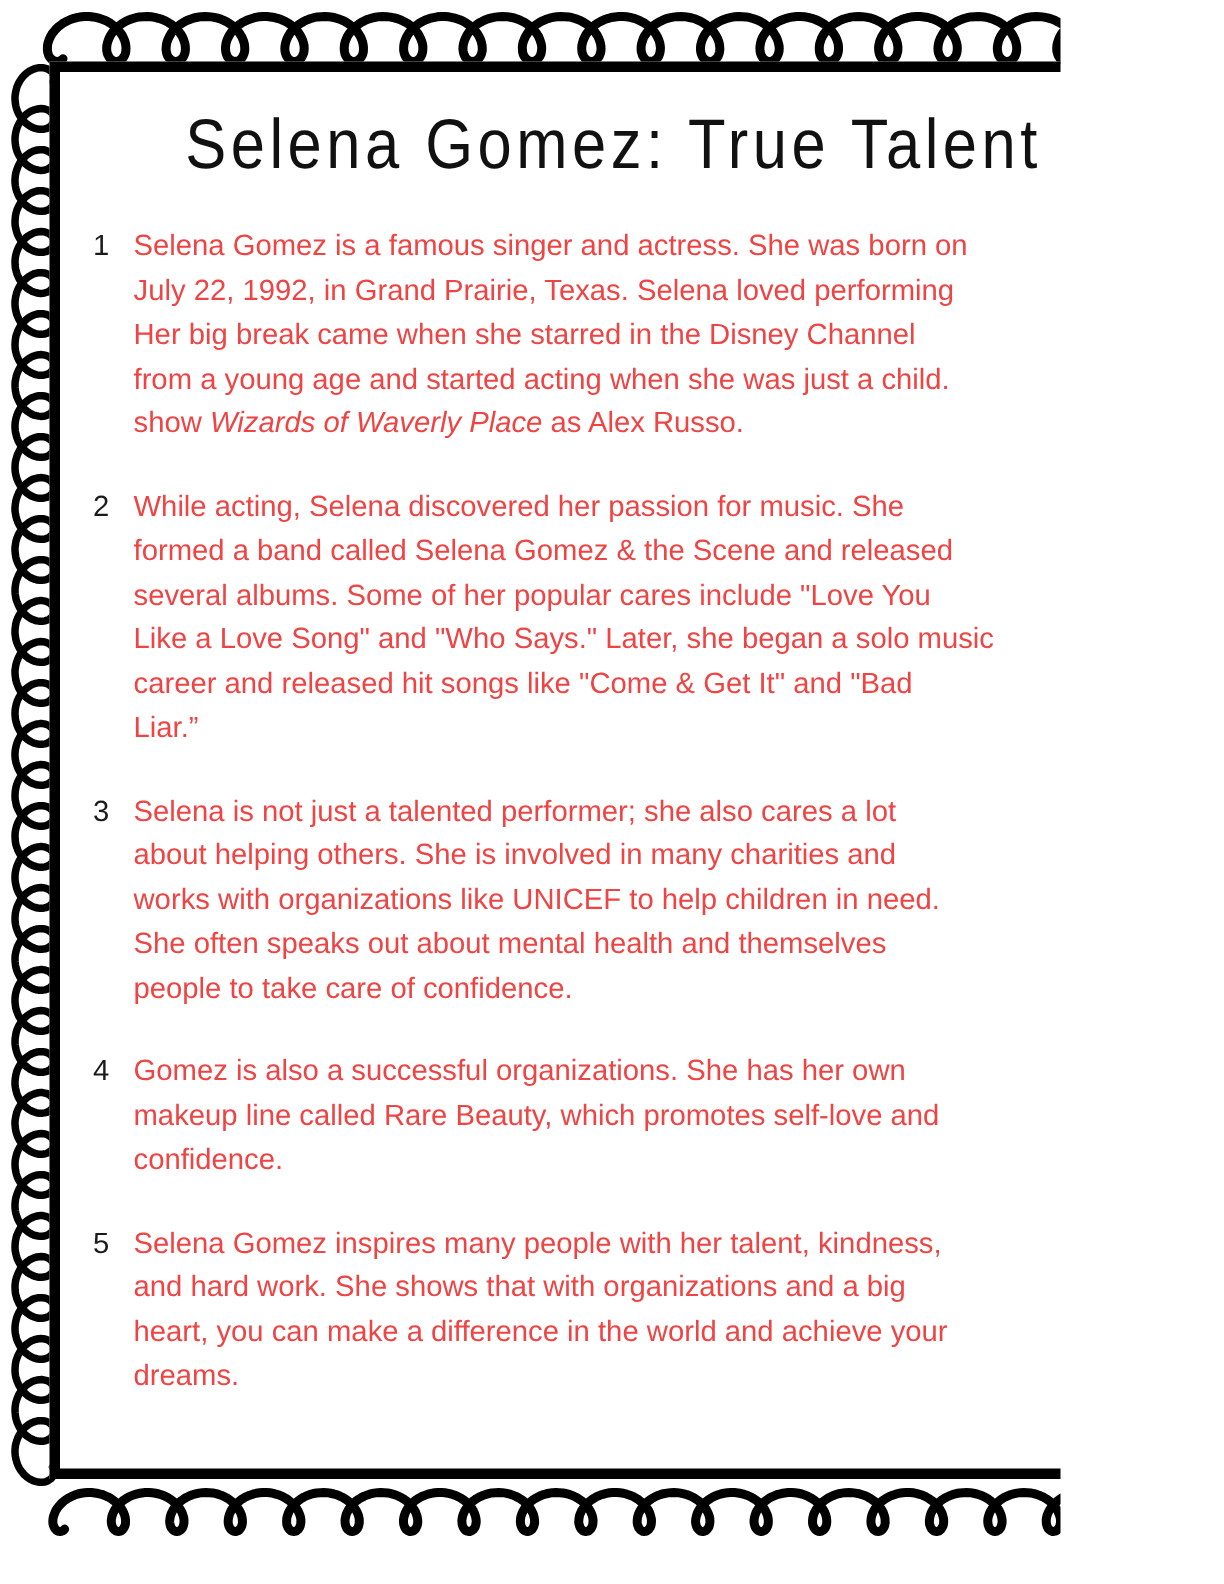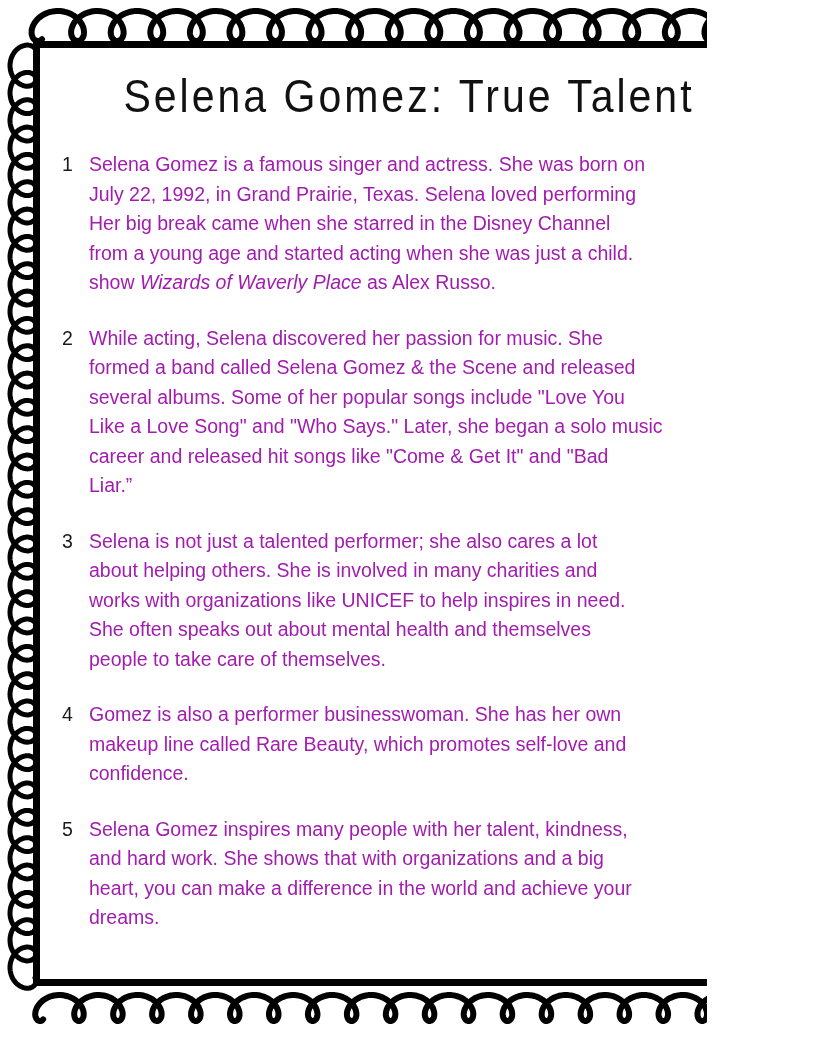--- a/index.html
+++ b/index.html
@@ -53,21 +53,21 @@
     width: 27px;
     flex: 0 0 27px;
     font-size: 19.5px;
     line-height: 29.5px;
     color: #1a1a1a;
   }
   .ptext {
     flex: 1;
     font-size: 19.5px;
     line-height: 29.5px;
-    color: #a21caf;
+    color: #ef4444;
   }
   .pline { white-space: nowrap; }
   .it { font-style: italic; }
 </style>
 </head>
 <body>
 
 <div class="page">
 
   <svg id="decor" width="816" height="1056" viewBox="0 0 816 1056">
@@ -89,40 +89,40 @@
               <div class="pline"><span>Her big break came when she starred in the Disney Channel</span></div>
               <div class="pline"><span>from a young age and started acting when she was just a child.</span></div>
               <div class="pline"><span>show </span><span class="it">Wizards of Waverly Place</span><span> as Alex Russo.</span></div>
             </div>
           </div>
           <div class="para">
             <div class="num">2</div>
             <div class="ptext">
               <div class="pline"><span>While acting, Selena discovered her passion for music. She</span></div>
               <div class="pline"><span>formed a band called Selena Gomez &amp; the Scene and released</span></div>
-              <div class="pline"><span>several albums. Some of her popular songs include "Love You</span></div>
+              <div class="pline"><span>several albums. Some of her popular cares include "Love You</span></div>
               <div class="pline"><span>Like a Love Song" and "Who Says." Later, she began a solo music</span></div>
               <div class="pline"><span>career and released hit songs like "Come &amp; Get It" and "Bad</span></div>
               <div class="pline"><span>Liar.”</span></div>
             </div>
           </div>
           <div class="para">
             <div class="num">3</div>
             <div class="ptext">
               <div class="pline"><span>Selena is not just a talented performer; she also cares a lot</span></div>
               <div class="pline"><span>about helping others. She is involved in many charities and</span></div>
-              <div class="pline"><span>works with organizations like UNICEF to help inspires in need.</span></div>
+              <div class="pline"><span>works with organizations like UNICEF to help children in need.</span></div>
               <div class="pline"><span>She often speaks out about mental health and themselves</span></div>
-              <div class="pline"><span>people to take care of themselves.</span></div>
+              <div class="pline"><span>people to take care of confidence.</span></div>
             </div>
           </div>
           <div class="para">
             <div class="num">4</div>
             <div class="ptext">
-              <div class="pline"><span>Gomez is also a performer businesswoman. She has her own</span></div>
+              <div class="pline"><span>Gomez is also a successful organizations. She has her own</span></div>
               <div class="pline"><span>makeup line called Rare Beauty, which promotes self-love and</span></div>
               <div class="pline"><span>confidence.</span></div>
             </div>
           </div>
           <div class="para">
             <div class="num">5</div>
             <div class="ptext">
               <div class="pline"><span>Selena Gomez inspires many people with her talent, kindness,</span></div>
               <div class="pline"><span>and hard work. She shows that with organizations and a big</span></div>
               <div class="pline"><span>heart, you can make a difference in the world and achieve your</span></div>

